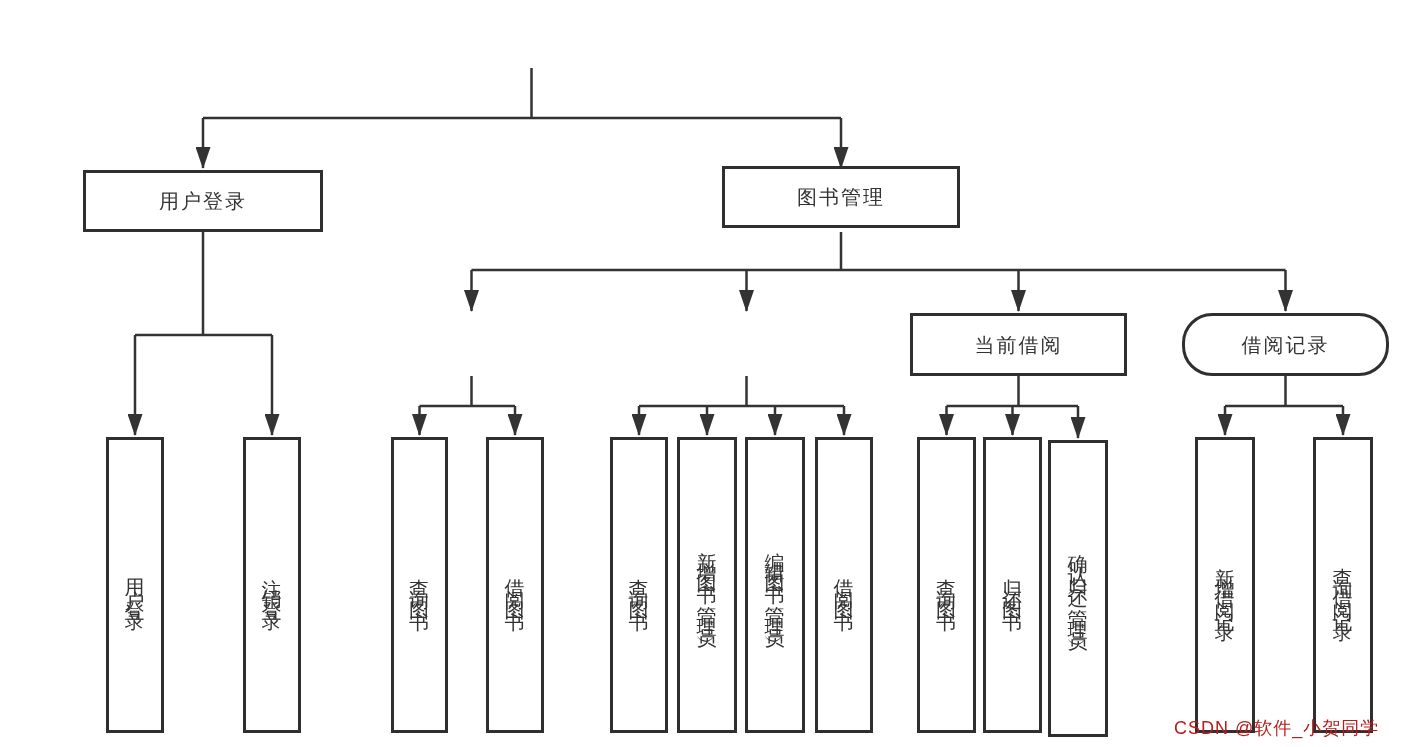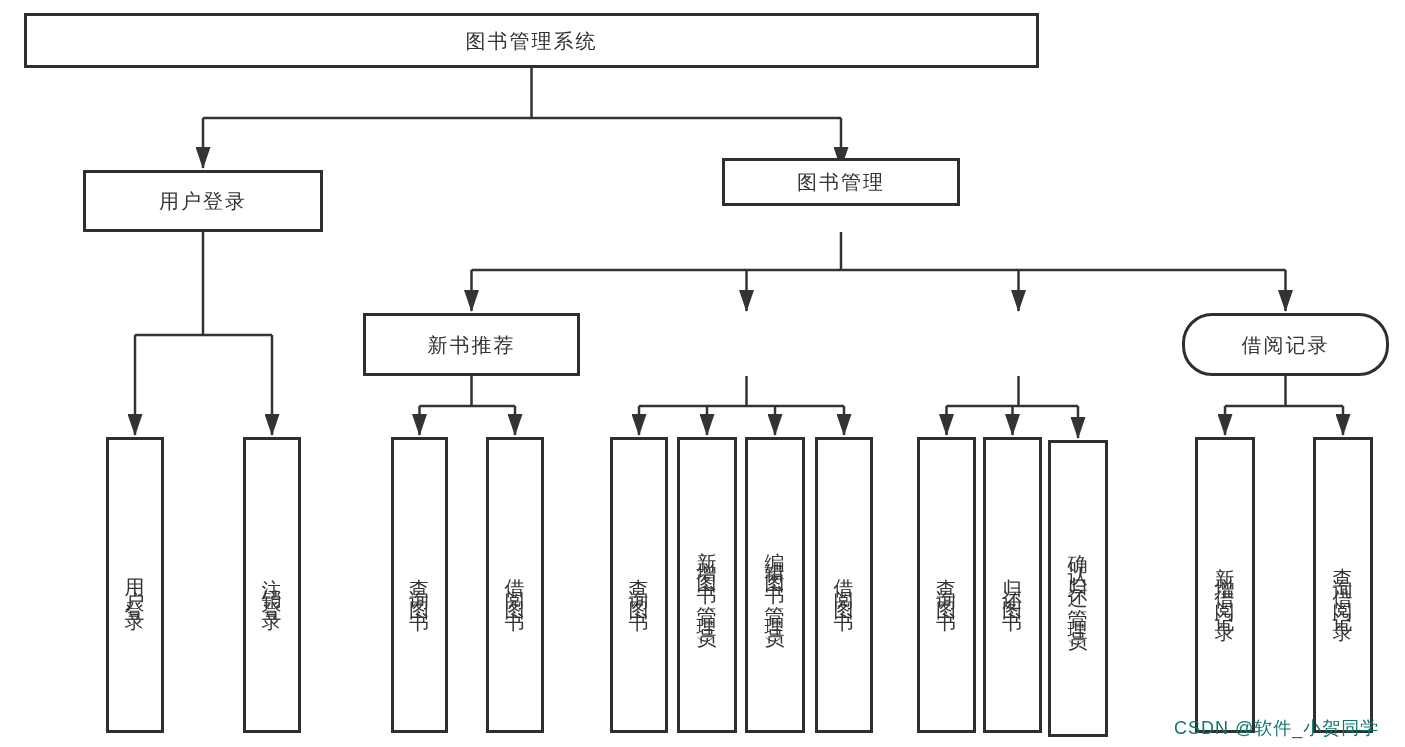--- a/index.html
+++ b/index.html
@@ -42,21 +42,21 @@
     letter-spacing: 11px;
     line-height: 1;
     font-size: 20px;
   }
   .watermark {
     position: absolute;
     left: 1174px;
     top: 716px;
     width: 232px;
     font-size: 18px;
-    color: #0f766e;
+    color: #b91c1c;
     letter-spacing: 1px;
     white-space: nowrap;
   }
 </style>
 </head>
 <body>
 
 <div class="canvas">
 
   <svg class="connectors" viewBox="0 0 1405 747" xmlns="http://www.w3.org/2000/svg">
@@ -91,26 +91,25 @@
       <path d="M775 406 L775 435" marker-end="url(#arw)"></path>
       <path d="M844 406 L844 435" marker-end="url(#arw)"></path>
       <path d="M946.5 406 L946.5 435" marker-end="url(#arw)"></path>
       <path d="M1012.5 406 L1012.5 435" marker-end="url(#arw)"></path>
       <path d="M1078 406 L1078 438" marker-end="url(#arw)"></path>
       <path d="M1225 406 L1225 435" marker-end="url(#arw)"></path>
       <path d="M1343 406 L1343 435" marker-end="url(#arw)"></path>
     </g>
   </svg>
 
-  <div class="node" style="left:24px; top:13px; width:1015px; height:55px;">图书管理系统</div>
 
   <div class="node" style="left:83px; top:170px; width:240px; height:62px;">用户登录</div>
-  <div class="node" style="left:722px; top:158px; width:238px; height:48px;">图书管理</div>
+  <div class="node" style="left:722px; top:166px; width:238px; height:62px;">图书管理</div>
 
-  <div class="node" style="left:363px; top:313px; width:217px; height:63px;">新书推荐</div>
+  <div class="node" style="left:910px; top:313px; width:217px; height:63px;">当前借阅</div>
   <div class="node" style="left:1182px; top:313px; width:207px; height:63px;border-radius:30px;">借阅记录</div>
 
   <div class="node leaf" style="left:106px; top:437px; width:58px; height:296px;">用户登录</div>
   <div class="node leaf" style="left:243px; top:437px; width:58px; height:296px;">注销登录</div>
 
   <div class="node leaf" style="left:391px; top:437px; width:57px; height:296px;">查询图书</div>
   <div class="node leaf" style="left:486px; top:437px; width:58px; height:296px;">借阅图书</div>
 
   <div class="node leaf" style="left:610px; top:437px; width:58px; height:296px;">查询图书</div>
   <div class="node leaf" style="left:677px; top:437px; width:60px; height:296px;">新增图书（管理员）</div>

